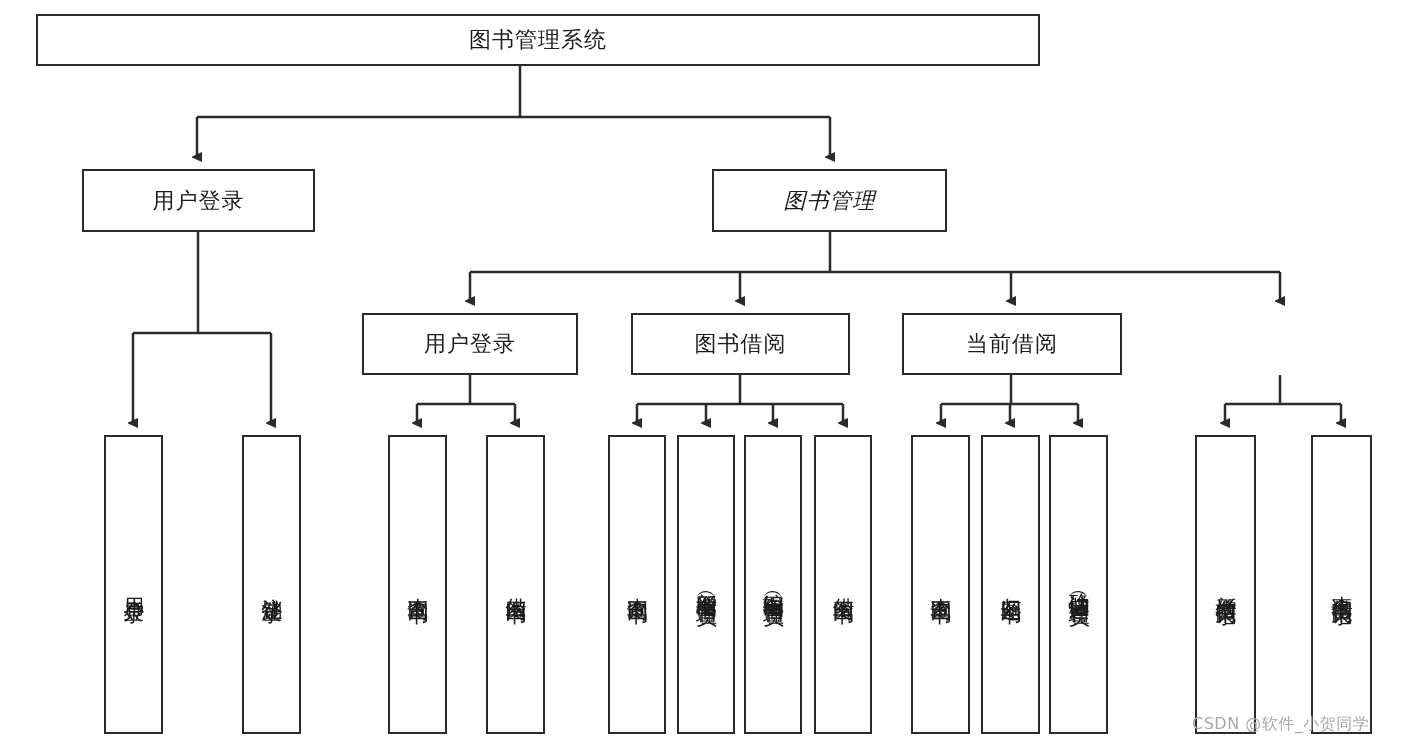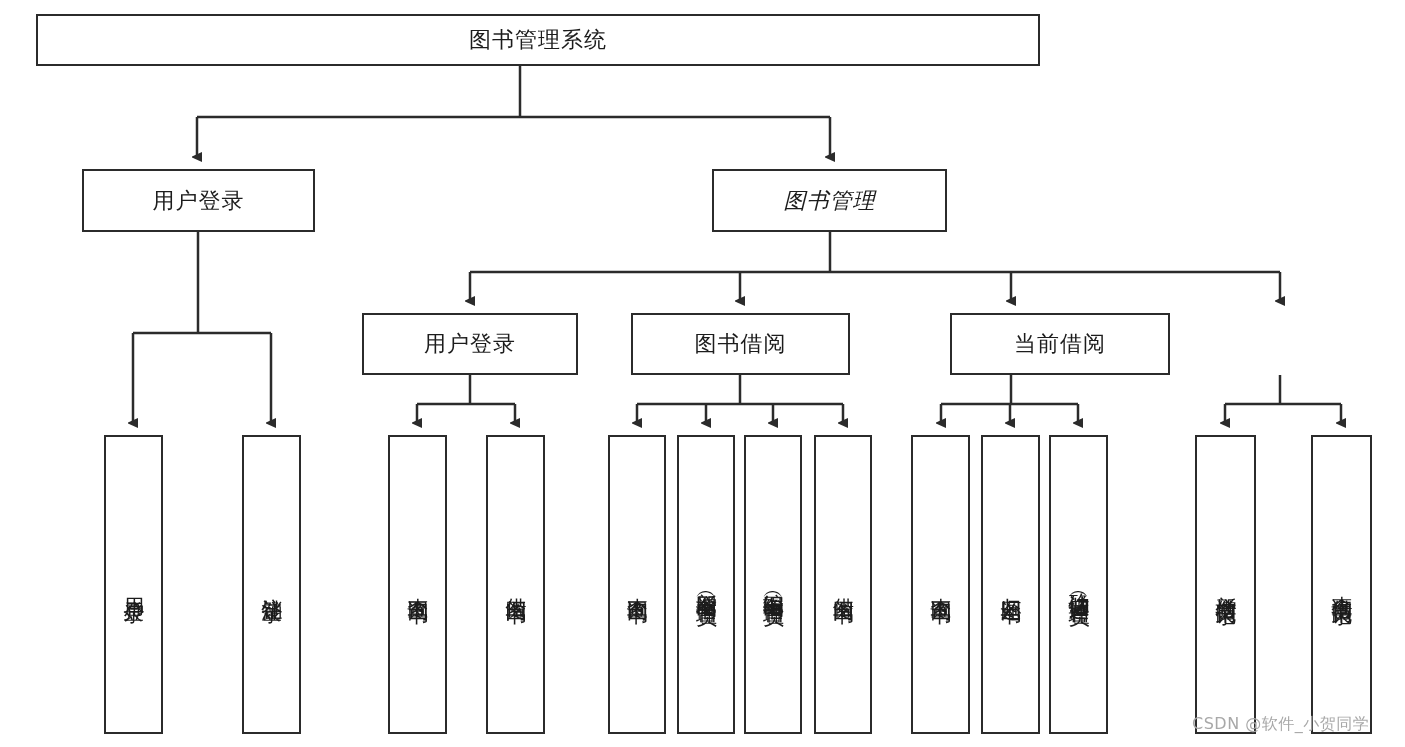--- a/index.html
+++ b/index.html
@@ -132,21 +132,21 @@
   <div class="node horiz" style="left:712px; top:169px; width:235px; height:63px;font-style:italic;">
     <span class="txt">图书管理</span>
   </div>
 
   <div class="node horiz" style="left:362px; top:313px; width:216px; height:62px;">
     <span class="txt">用户登录</span>
   </div>
   <div class="node horiz" style="left:631px; top:313px; width:219px; height:62px;">
     <span class="txt">图书借阅</span>
   </div>
-  <div class="node horiz" style="left:902px; top:313px; width:220px; height:62px;margin-left:48px;">
+  <div class="node horiz" style="left:902px; top:313px; width:220px; height:62px;">
     <span class="txt">当前借阅</span>
   </div>
 
   <div class="node vert" style="left:104px; top:435px; width:59px; height:299px;">
     <span class="txt">用户登录</span>
   </div>
   <div class="node vert" style="left:242px; top:435px; width:59px; height:299px;">
     <span class="txt">注销登录</span>
   </div>
 

